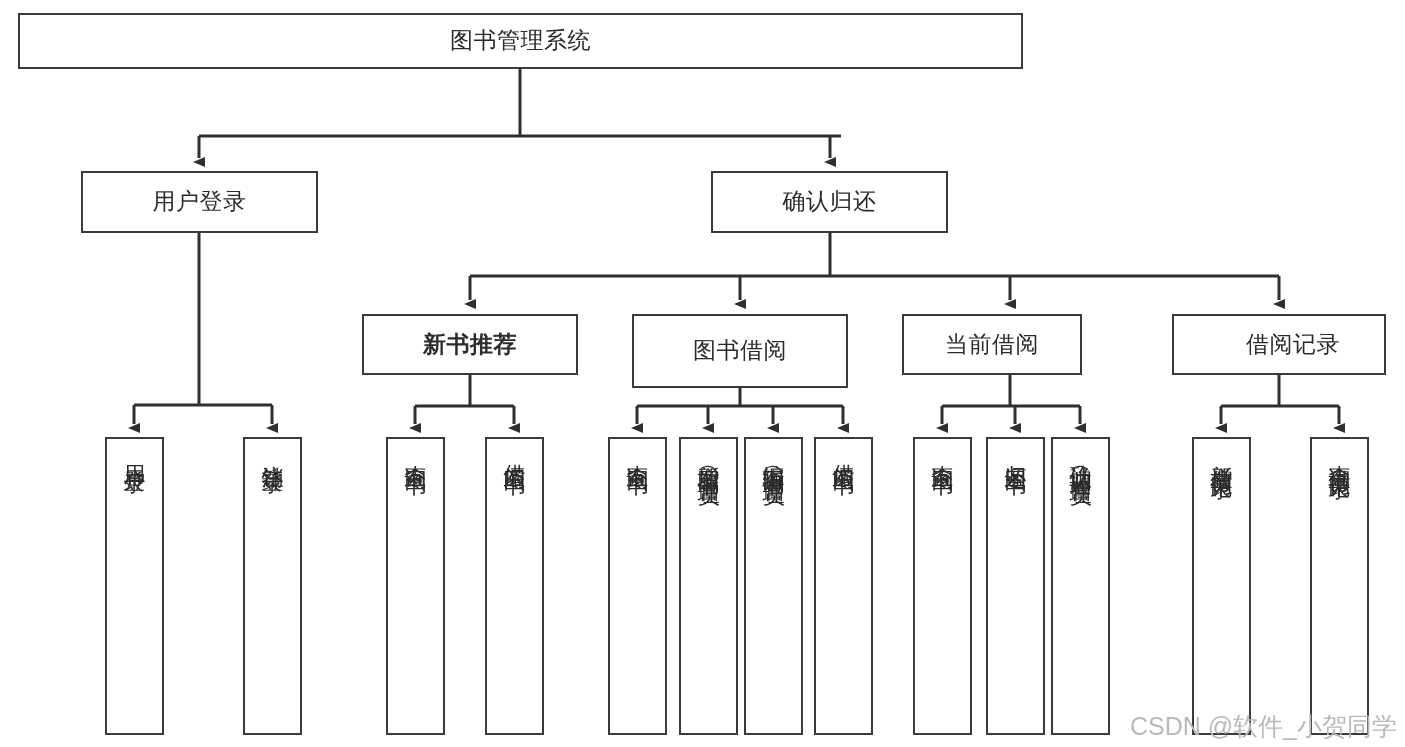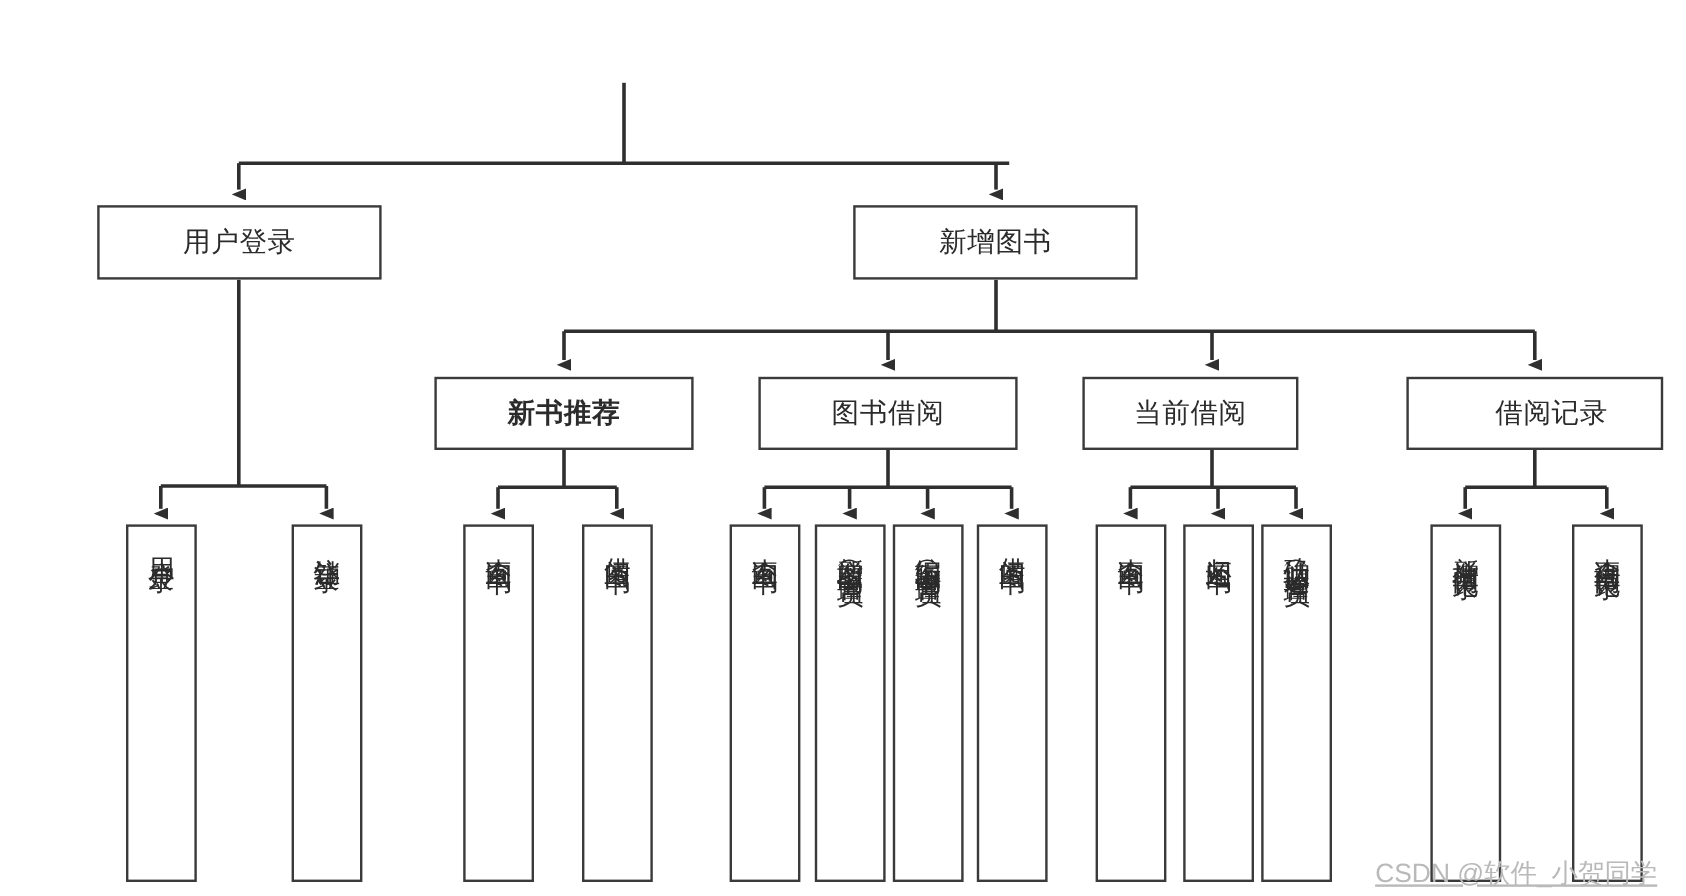--- a/index.html
+++ b/index.html
@@ -58,28 +58,27 @@
   }
   .node.vert .label {
     writing-mode: vertical-rl;
     text-orientation: upright;
     font-size: 22px;
     letter-spacing: 3px;
     line-height: 1;
   }
   #watermark {
     position: absolute;
-    right: 24px;
+    right: 8px;
     bottom: 4px;
-    font-size: 22px;
+    font-size: 25px;
     color: #b9b9b9;
     z-index: 5;
     white-space: nowrap;
     font-family: "Liberation Sans", "DejaVu Sans", sans-serif;
-    text-decoration: underline;
   }
 </style>
 </head>
 <body>
 
 <div id="canvas">
 
   <svg id="edges" viewBox="0 0 1405 747" width="1405" height="747" xmlns="http://www.w3.org/2000/svg">
     <defs>
       <marker id="arrow" markerWidth="10" markerHeight="12" refX="1" refY="6" orient="auto" markerUnits="userSpaceOnUse">
@@ -123,34 +122,37 @@
       <path d="M1015,406 L1015,424" marker-end="url(#arrow)"></path>
       <path d="M1080,406 L1080,424" marker-end="url(#arrow)"></path>
 
       <path d="M1279,375 L1279,406"></path>
       <path d="M1221,406 L1339,406"></path>
       <path d="M1221,406 L1221,424" marker-end="url(#arrow)"></path>
       <path d="M1339,406 L1339,424" marker-end="url(#arrow)"></path>
     </g>
   </svg>
 
+  <div class="node horiz root" style="left:18px; top:13px; width:1005px; height:56px;">
+    <span class="label">图书管理系统</span>
+  </div>
 
   <div class="node horiz" style="left:81px; top:171px; width:237px; height:62px;">
     <span class="label">用户登录</span>
   </div>
 
   <div class="node horiz" style="left:711px; top:171px; width:237px; height:62px;">
-    <span class="label">新增图书</span>
+    <span class="label">确认归还</span>
   </div>
 
   <div class="node horiz" style="left:362px; top:314px; width:216px; height:61px;font-weight:bold;">
     <span class="label">新书推荐</span>
   </div>
 
-  <div class="node horiz" style="left:632px; top:314px; width:216px; height:61px;">
+  <div class="node horiz" style="left:632px; top:314px; width:216px; height:74px;">
     <span class="label">图书借阅</span>
   </div>
 
   <div class="node horiz" style="left:902px; top:314px; width:180px; height:61px;">
     <span class="label">当前借阅</span>
   </div>
 
   <div class="node horiz" style="left:1172px; top:314px; width:214px; height:61px;padding-left:28px;">
     <span class="label">借阅记录</span>
   </div>

